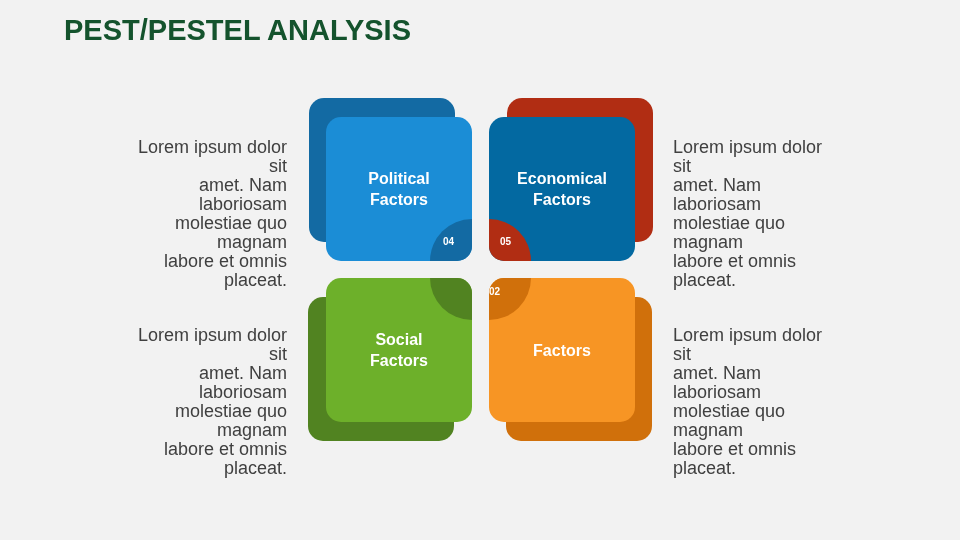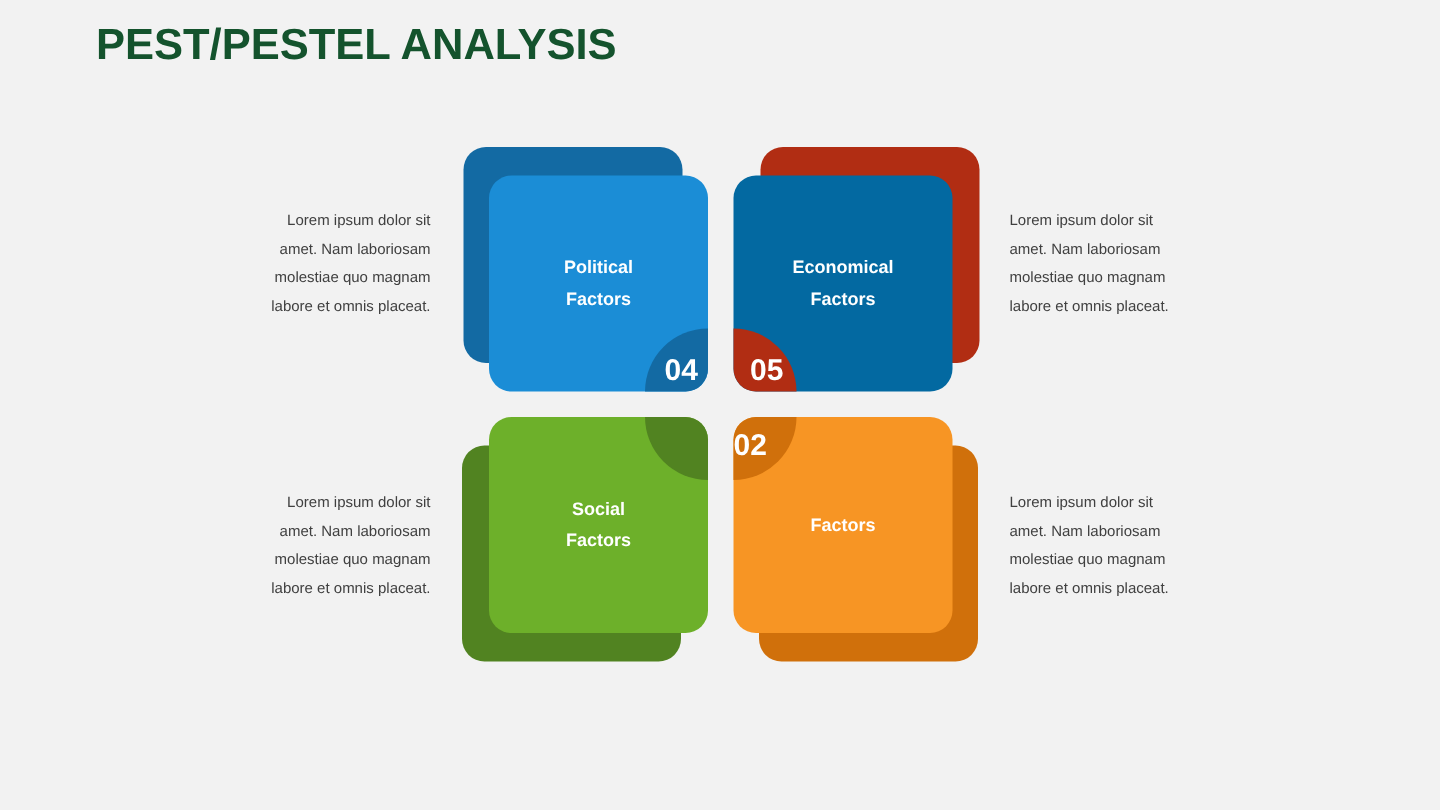--- a/index.html
+++ b/index.html
@@ -1,24 +1,24 @@
 <!DOCTYPE html>
 <html><head>
 <meta charset="utf-8">
 <style>
   html, body { margin: 0; padding: 0; }
   body { width: 960px; height: 540px; background: #f2f2f2; position: relative; overflow: hidden; font-family: "Liberation Sans", "DejaVu Sans", sans-serif; }
   .title { position: absolute; left: 40px; top: 14px; font-size: 29px; font-weight: bold; color: #14532d; letter-spacing: 0px; margin-left: 24px; }
   .box { position: absolute; border-radius: 15px; overflow: hidden; }
   .back { width: 146px; height: 144px; }
   .front { width: 146px; height: 144px; display: flex; align-items: center; justify-content: center; }
-  .label { color: #fff; font-weight: bold; font-size: 12px; line-height: 21px; text-align: center; position: relative; z-index: 2; }
+  .label { color: #fff; font-weight: bold; font-size: 16px; line-height: 21px; text-align: center; position: relative; z-index: 2; }
   .corner { position: absolute; width: 84px; height: 84px; border-radius: 50%; z-index: 1; }
-  .num { position: absolute; color: #fff; font-weight: bold; font-size: 20px; z-index: 3; }
-  .desc { position: absolute; width: 170px; font-size: 10px; line-height: 19px; color: #404040; }
+  .num { position: absolute; color: #fff; font-weight: bold; font-size: 10px; z-index: 3; }
+  .desc { position: absolute; width: 170px; font-size: 18px; line-height: 19px; color: #404040; }
   .desc.left { text-align: right; }
   .desc.right { text-align: left; }
 </style>
 </head>
 <body>
 
 <div class="title">PEST/PESTEL ANALYSIS</div>
 
 <div class="box back" style="left:309px; top:98px; background:#136aa3;"></div>
 <div class="box front" style="left:326px; top:117px; background:#1b8dd6;">

